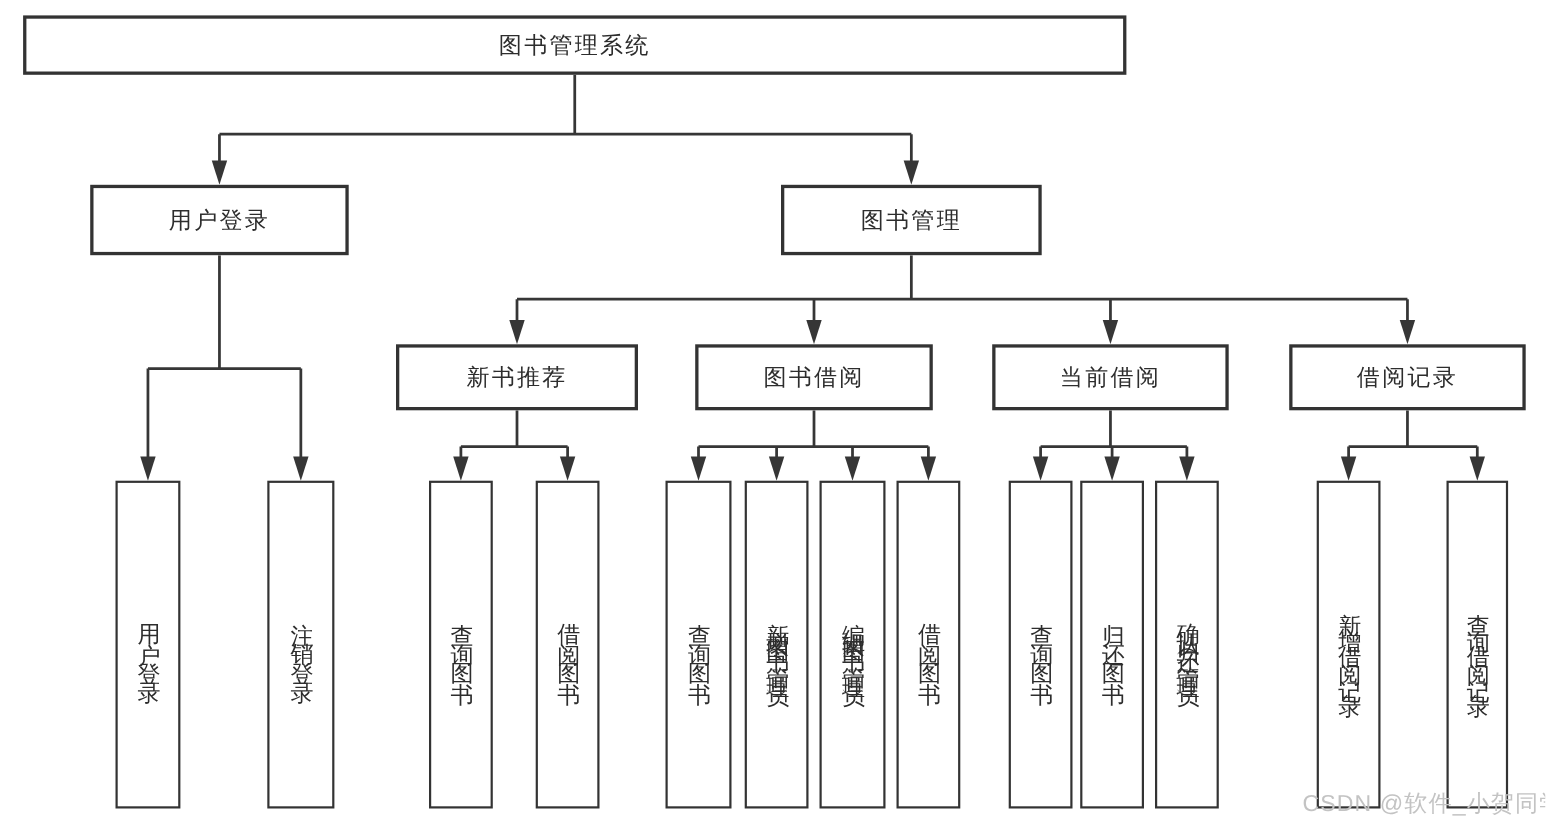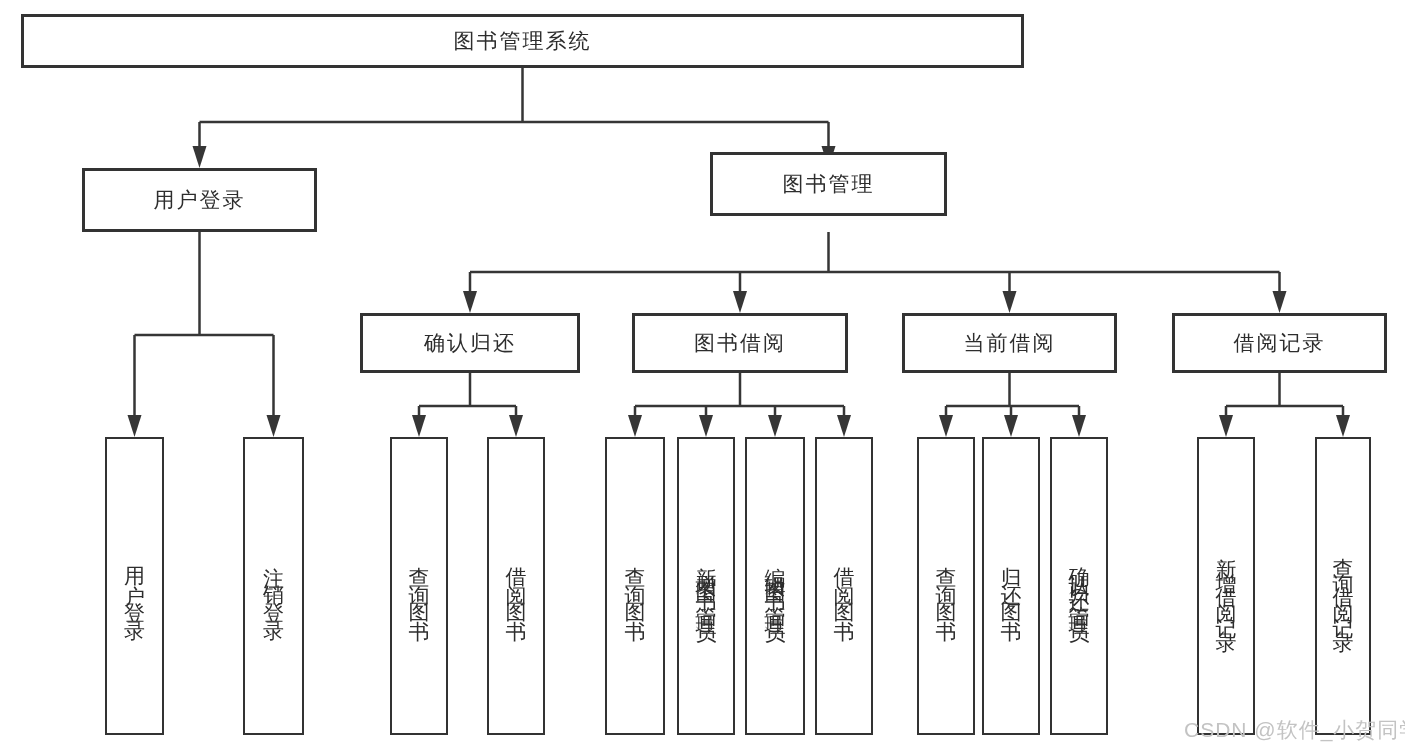--- a/index.html
+++ b/index.html
@@ -87,26 +87,26 @@
     </g>
   </svg>
 
   <div class="node" style="left:21px; top:14px; width:1003px; height:54px;">
     <span>图书管理系统</span>
   </div>
 
   <div class="node" style="left:82px; top:168px; width:235px; height:64px;">
     <span>用户登录</span>
   </div>
-  <div class="node" style="left:710px; top:152px; width:237px; height:64px;">
+  <div class="node" style="left:710px; top:168px; width:237px; height:64px;">
     <span>图书管理</span>
   </div>
 
   <div class="node" style="left:360px; top:313px; width:220px; height:60px;">
-    <span>确认归还</span>
+    <span>新书推荐</span>
   </div>
   <div class="node" style="left:902px; top:313px; width:215px; height:60px;">
     <span>当前借阅</span>
   </div>
   <div class="node" style="left:632px; top:313px; width:216px; height:60px;">
     <span>图书借阅</span>
   </div>
   <div class="node" style="left:1172px; top:313px; width:215px; height:60px;">
     <span>借阅记录</span>
   </div>

